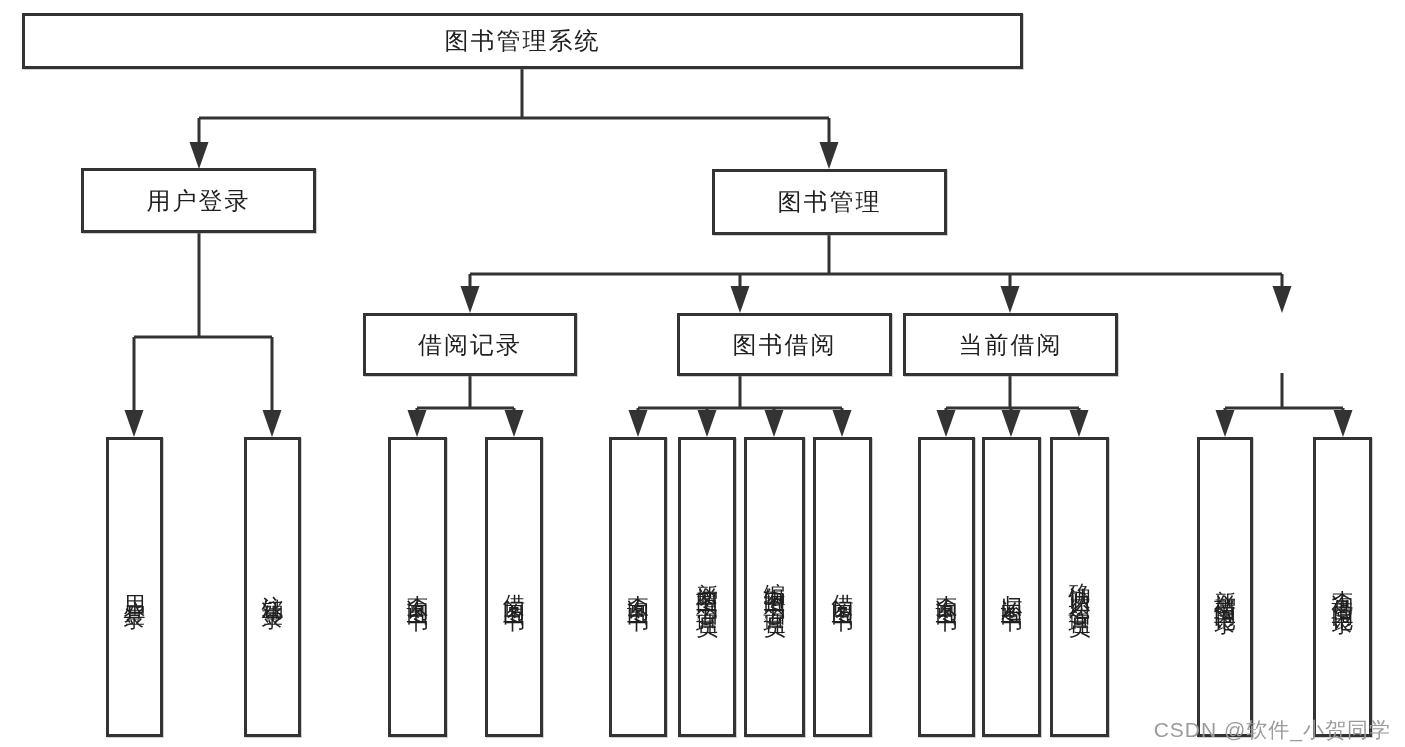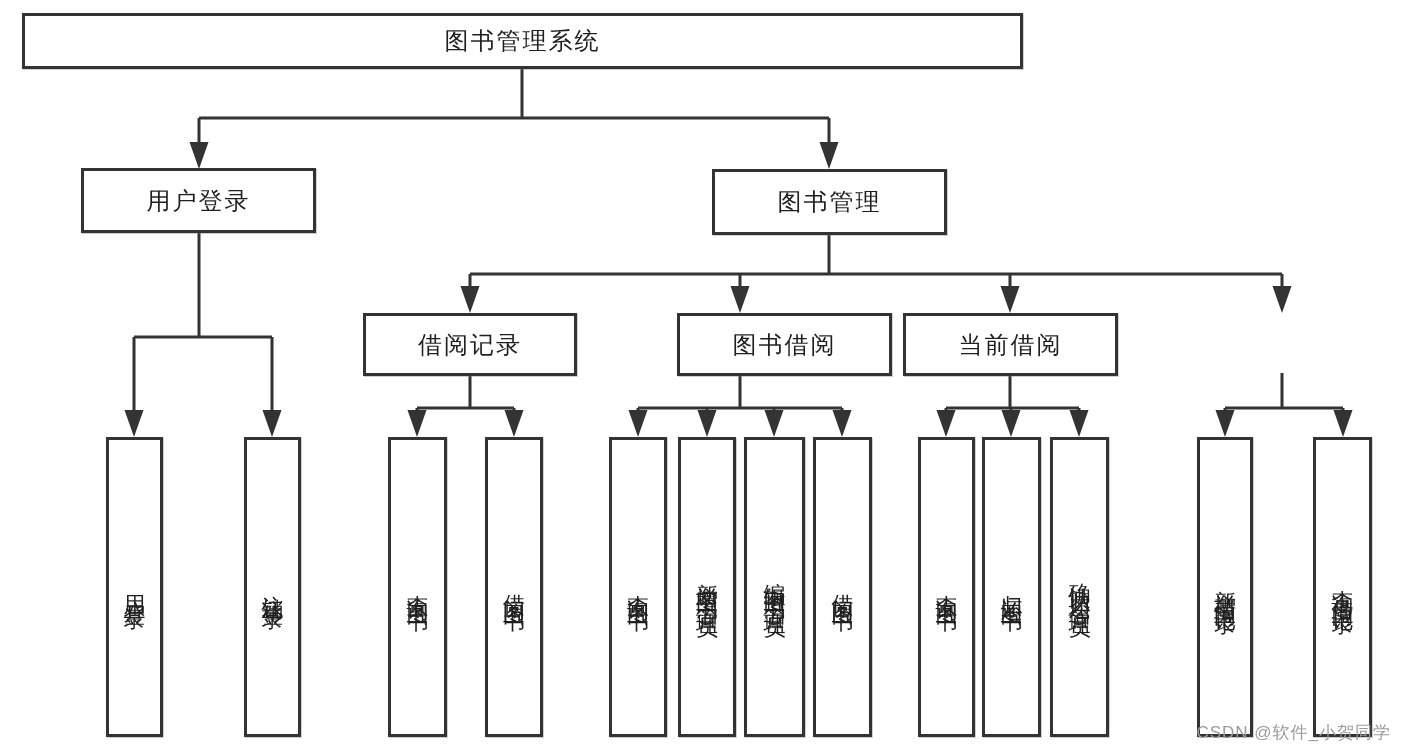--- a/index.html
+++ b/index.html
@@ -45,21 +45,21 @@
     text-orientation: mixed;
     font-size: 22px;
     letter-spacing: 5px;
     line-height: 1;
     padding: 6px 0;
   }
   #watermark {
     position: absolute;
     right: 14px;
     bottom: 3px;
-    font-size: 17px;
+    font-size: 21px;
     color: #9b9b9b;
     letter-spacing: 1px;
     z-index: 10;
     white-space: nowrap;
   }
 </style>
 </head>
 <body>
 
 <div id="stage">

